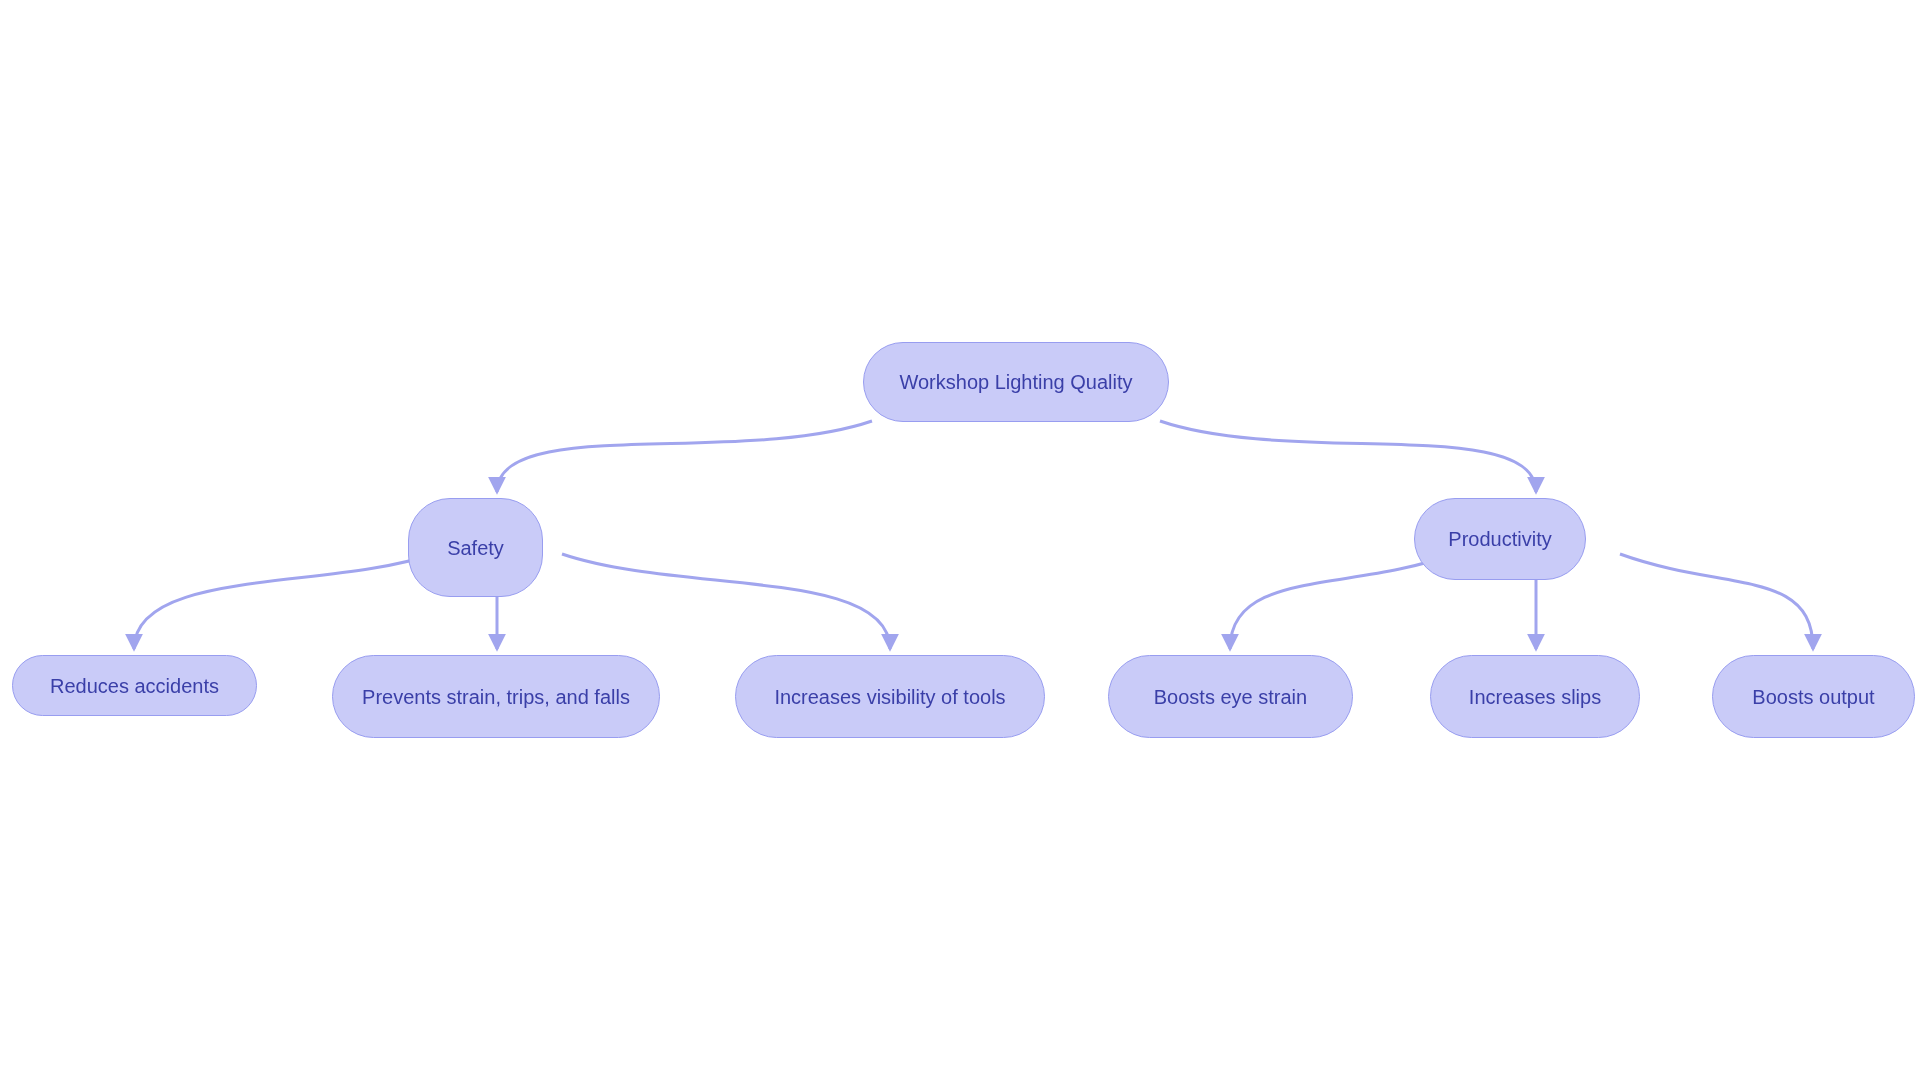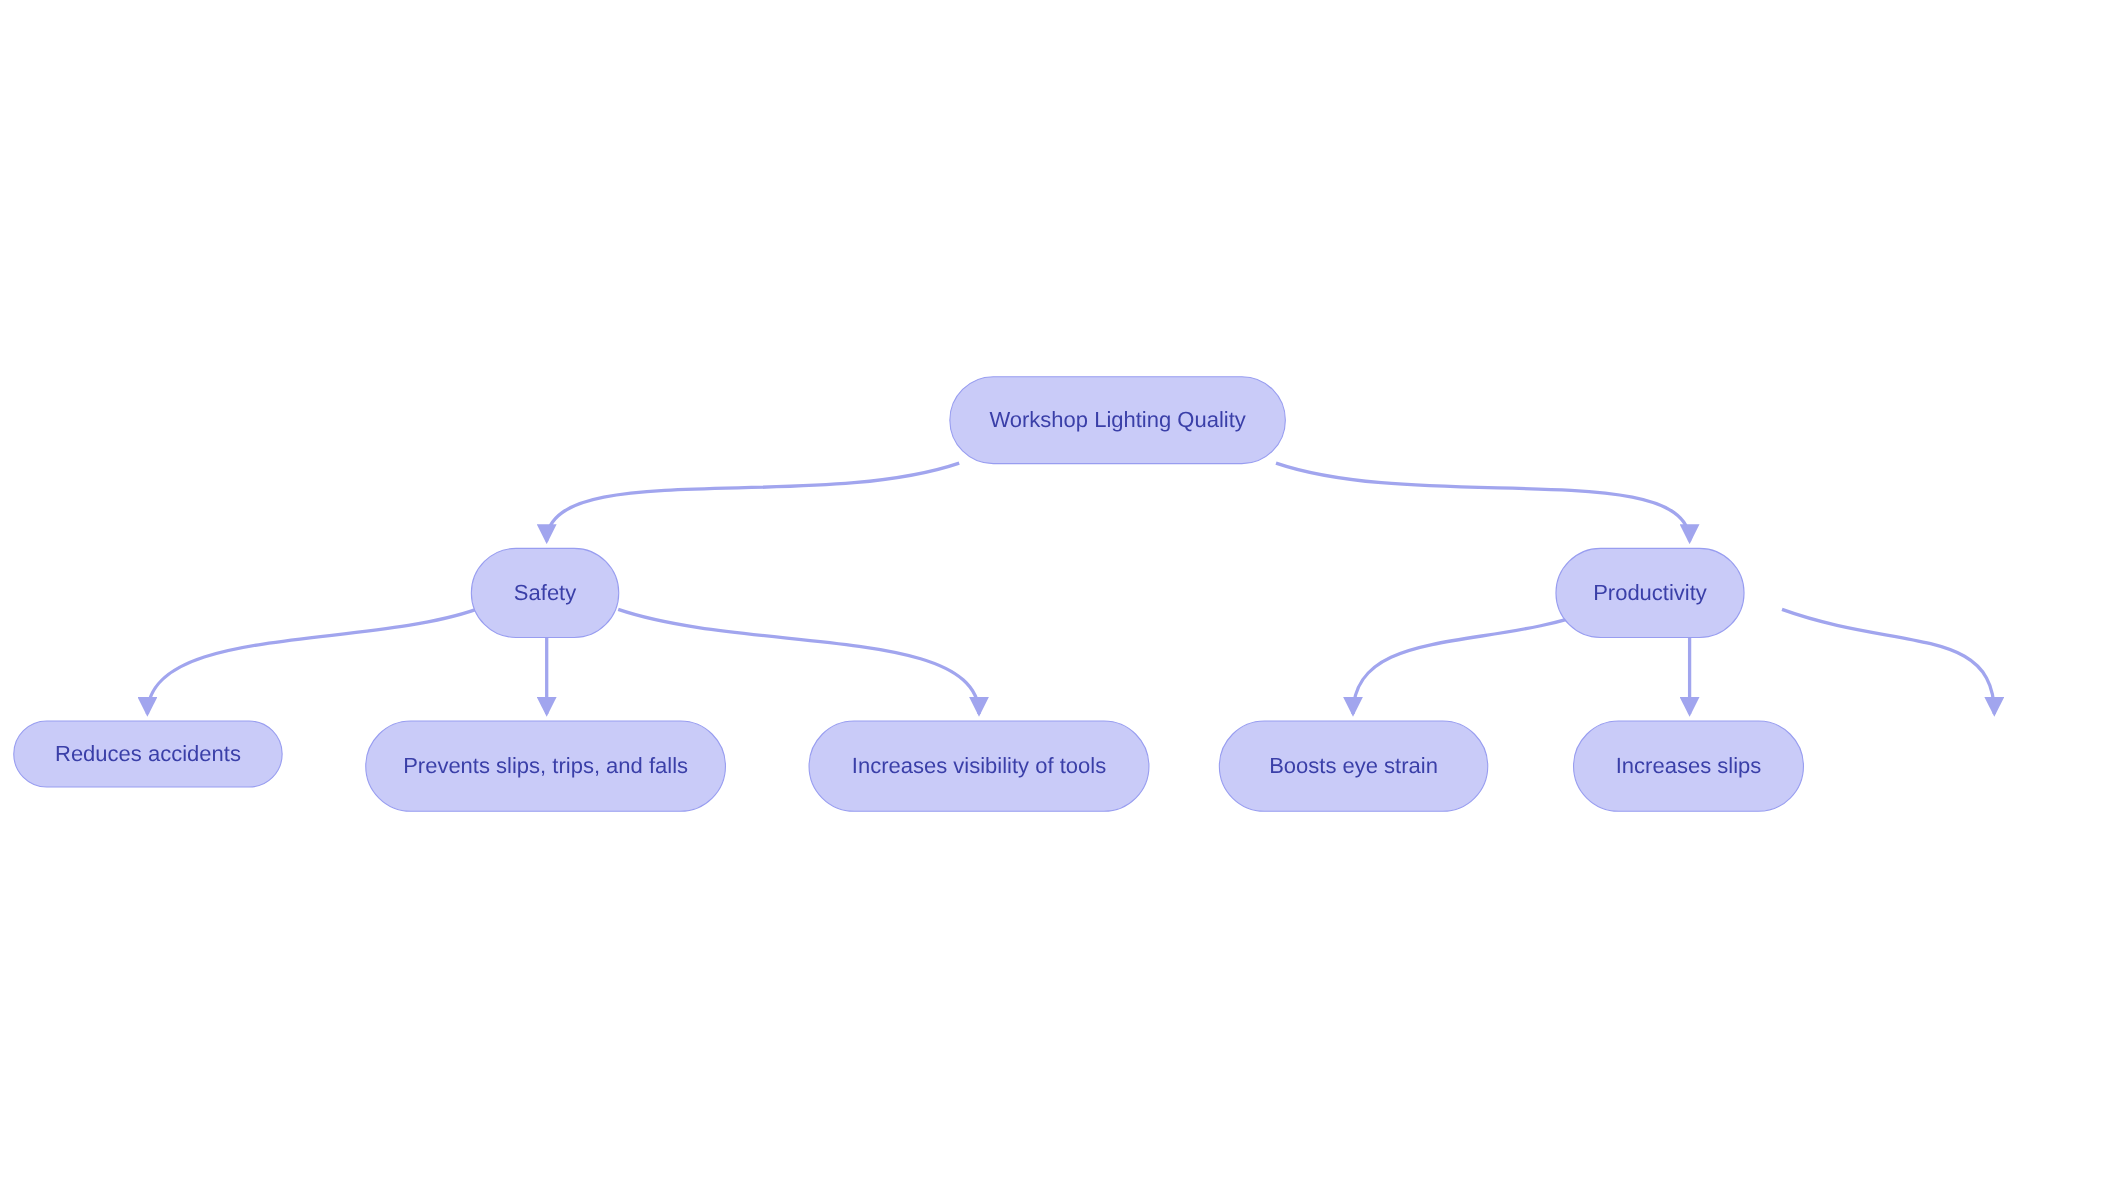--- a/index.html
+++ b/index.html
@@ -67,28 +67,29 @@
     <path class="edge-path" d="M 433 554 C 330 590, 134 568, 134 649" marker-end="url(#arrow)"></path>
     <path class="edge-path" d="M 497 580 L 497 649" marker-end="url(#arrow)"></path>
     <path class="edge-path" d="M 562 554 C 680 594, 890 568, 890 649" marker-end="url(#arrow)"></path>
     <path class="edge-path" d="M 1452 554 C 1355 592, 1230 568, 1230 649" marker-end="url(#arrow)"></path>
     <path class="edge-path" d="M 1536 580 L 1536 649" marker-end="url(#arrow)"></path>
     <path class="edge-path" d="M 1620 554 C 1725 592, 1813 568, 1813 649" marker-end="url(#arrow)"></path>
   </svg>
 
   <div class="node" style="left:863px; top:342px; width:306px; height:80px;">Workshop Lighting Quality</div>
 
-  <div class="node" style="left:428px; top:498px; width:135px; height:82px;">Safety</div>
+  <div class="node" style="left:408px; top:498px; width:135px; height:99px;">Safety</div>
 
   <div class="node" style="left:1414px; top:498px; width:172px; height:82px;">Productivity</div>
 
   <div class="node" style="left:12px; top:655px; width:245px; height:61px;">Reduces accidents</div>
 
-  <div class="node" style="left:332px; top:655px; width:328px; height:83px;">Prevents slips, trips, and falls</div>
+  <div class="node" style="left:332px; top:655px; width:328px; height:83px;">Prevents strain, trips, and falls</div>
 
   <div class="node" style="left:735px; top:655px; width:310px; height:83px;">Increases visibility of tools</div>
 
   <div class="node" style="left:1108px; top:655px; width:245px; height:83px;">Boosts eye strain</div>
 
   <div class="node" style="left:1430px; top:655px; width:210px; height:83px;">Increases slips</div>
 
+  <div class="node" style="left:1712px; top:655px; width:203px; height:83px;">Boosts output</div>
 
 </div>
 
 </body></html>

